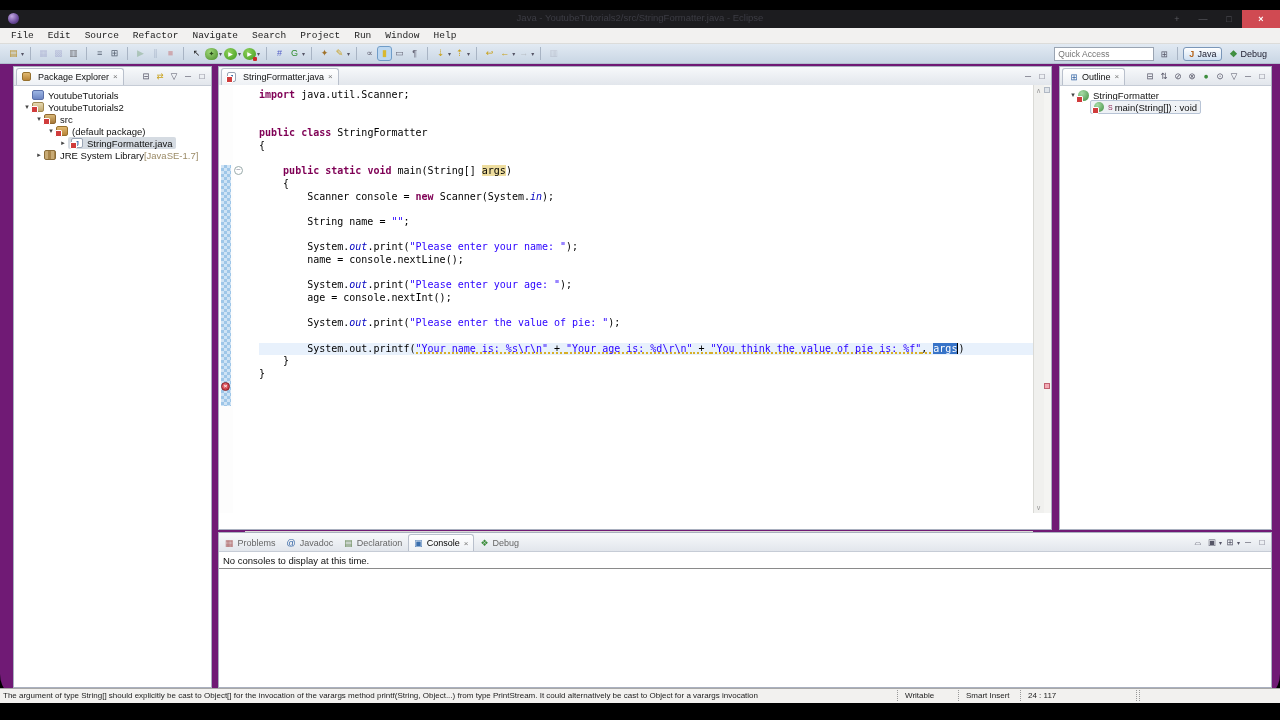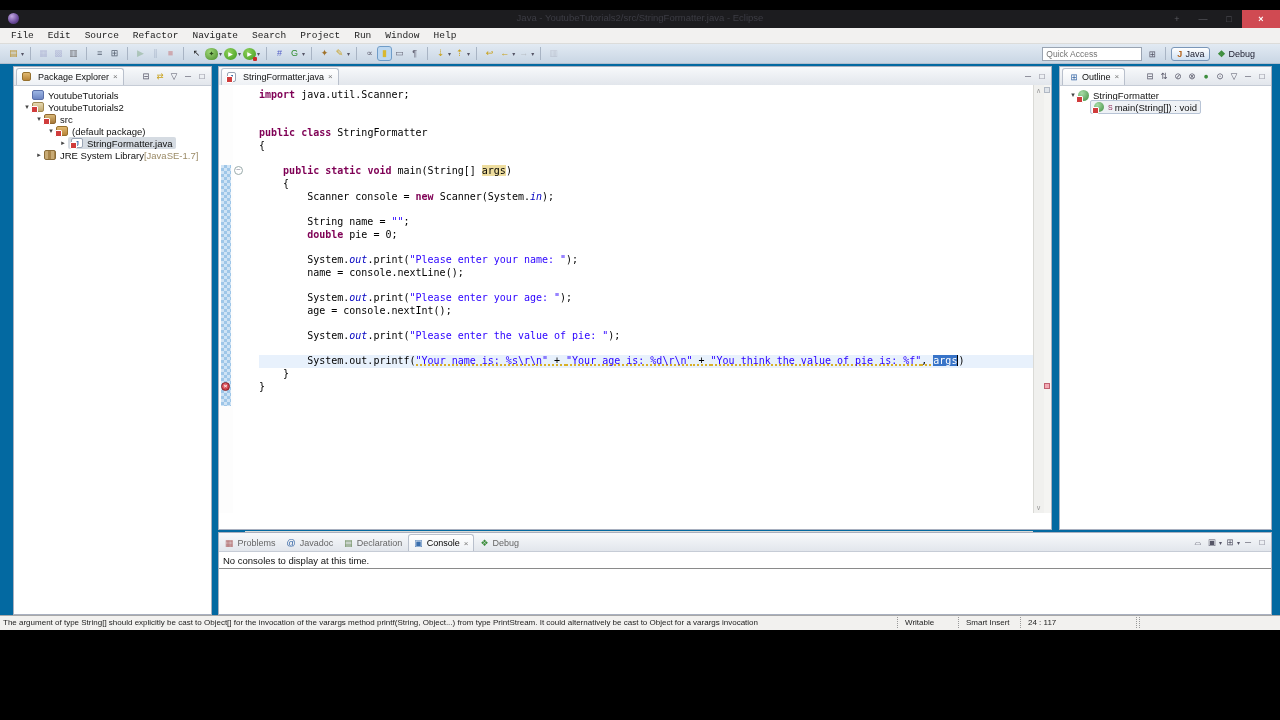--- a/index.html
+++ b/index.html
@@ -1,18 +1,18 @@
 <!DOCTYPE html>
 <html><head>
 <meta charset="utf-8">
 <style>
   html,body{margin:0;padding:0;background:#000;width:1280px;height:720px;overflow:hidden;
     font-family:"Liberation Sans",sans-serif;-webkit-font-smoothing:antialiased;}
   #screen{position:relative;width:1280px;height:720px;background:#000;}
-  #window{position:absolute;top:10px;left:0;width:1280px;height:620px;background:#0369a1;}
+  #window{position:absolute;top:10px;left:0;width:1280px;height:693px;background:#701a75;border-radius:29px;}
 
   
   .titlebar{position:relative;height:18px;background:#1c1c1f;}
   .app-icon{position:absolute;left:8px;top:3px;width:11px;height:11px;border-radius:50%;
     background:radial-gradient(circle at 35% 30%,#c2a8e0,#6a4a9a 60%,#342352);}
   .tb-title{position:absolute;left:0;right:0;top:2px;text-align:center;font-size:9.5px;color:#3c3c44;}
   .winbtns{position:absolute;right:0;top:0;height:18px;display:flex;}
   .winbtn{width:26px;height:18px;color:#5a5a60;font-size:9px;line-height:18px;text-align:center;cursor:default;}
   .winbtn.close{width:38px;background:#d04a52;color:#fff;font-weight:bold;}
 
@@ -31,21 +31,21 @@
   .tbi.dis{opacity:.38;}
   .tbi.act{background:#bcd7f0;outline:1px solid #6f9cc8;}
   .tbi.run,.tbi.run-external{background:radial-gradient(circle at 38% 32%,#8ed05a,#3f9a1e);
     color:#fff;border-radius:50%;width:12px;height:12px;font-size:6px;line-height:12px;}
   .tbi.run-external{position:relative;}
   .tbi.run-external::after{content:'';position:absolute;right:-1px;bottom:-1px;width:4px;height:4px;
     background:#cc2a2a;border-radius:1px;}
   .tbi.debug-bug{background:radial-gradient(circle at 38% 32%,#9fd87a,#4a8a2a);border-radius:45%;
     width:11px;height:12px;color:#2a4a1a;font-size:7px;line-height:12px;}
   .dd{font-size:6px;color:#556;margin:0 1px 0 0;}
-  .tb-right{position:absolute;right:20px;top:0;height:19px;display:flex;align-items:center;}
+  .tb-right{position:absolute;right:8px;top:0;height:19px;display:flex;align-items:center;}
   .qa-input{width:92px;height:12px;font-size:8.5px;border:1px solid #9aa4b2;background:#fff;
     padding:0 3px;color:#333;font-family:"Liberation Sans",sans-serif;}
   .persp-btn{display:flex;align-items:center;font-size:9px;color:#223;padding:1px 5px;margin-left:2px;border-radius:3px;}
   .persp-btn.active{background:linear-gradient(#ffffff,#cfe0f2);border:1px solid #7a96b8;}
   .persp-ic{font-weight:bold;font-size:9px;margin-right:3px;}
 
   
   .workbench{position:absolute;top:56px;left:0;right:0;bottom:14px;}
   .panel{position:absolute;background:#fff;border:1px solid #a9b0bf;box-sizing:border-box;}
   .vhead{position:relative;height:18px;background:linear-gradient(#f7f9fb,#e2e6ec);
@@ -324,21 +324,20 @@
               <div class="cl"></div>
               <div class="cl"></div>
               <div class="cl"><span class="tk-kw">public</span><span class="tk-pl"> </span><span class="tk-kw">class</span><span class="tk-pl"> StringFormatter</span></div>
               <div class="cl"><span class="tk-pl">{</span></div>
               <div class="cl"></div>
               <div class="cl"><span class="tk-pl">    </span><span class="tk-kw">public</span><span class="tk-pl"> </span><span class="tk-kw">static</span><span class="tk-pl"> </span><span class="tk-kw">void</span><span class="tk-pl"> main(String[] </span><span class="tk-occ">args</span><span class="tk-pl">)</span></div>
               <div class="cl"><span class="tk-pl">    {</span></div>
               <div class="cl"><span class="tk-pl">        Scanner console = </span><span class="tk-kw">new</span><span class="tk-pl"> Scanner(System.</span><span class="tk-fld">in</span><span class="tk-pl">);</span></div>
               <div class="cl"></div>
               <div class="cl"><span class="tk-pl">        String name = </span><span class="tk-st">""</span><span class="tk-pl">;</span></div>
-              <div class="cl"><span class="tk-pl">        </span><span class="tk-kw">double</span><span class="tk-pl"> pie = 0;</span></div>
               <div class="cl"></div>
               <div class="cl"><span class="tk-pl">        System.</span><span class="tk-fld">out</span><span class="tk-pl">.print(</span><span class="tk-st">"Please enter your name: "</span><span class="tk-pl">);</span></div>
               <div class="cl"><span class="tk-pl">        name = console.nextLine();</span></div>
               <div class="cl"></div>
               <div class="cl"><span class="tk-pl">        System.</span><span class="tk-fld">out</span><span class="tk-pl">.print(</span><span class="tk-st">"Please enter your age: "</span><span class="tk-pl">);</span></div>
               <div class="cl"><span class="tk-pl">        age = console.nextInt();</span></div>
               <div class="cl"></div>
               <div class="cl"><span class="tk-pl">        System.</span><span class="tk-fld">out</span><span class="tk-pl">.print(</span><span class="tk-st">"Please enter the value of pie: "</span><span class="tk-pl">);</span></div>
               <div class="cl"></div>
               <div class="cl cur"><span class="tk-pl">        System.out.printf(</span><span class="tk-stw">"Your name is: %s\r\n"</span><span class="tk-plw"> + </span><span class="tk-stw">"Your age is: %d\r\n"</span><span class="tk-plw"> + </span><span class="tk-stw">"You think the value of pie is: %f"</span><span class="tk-plw">, </span><span class="tk-sel">args</span><span class="caret"></span><span class="tk-pl">)</span></div>

